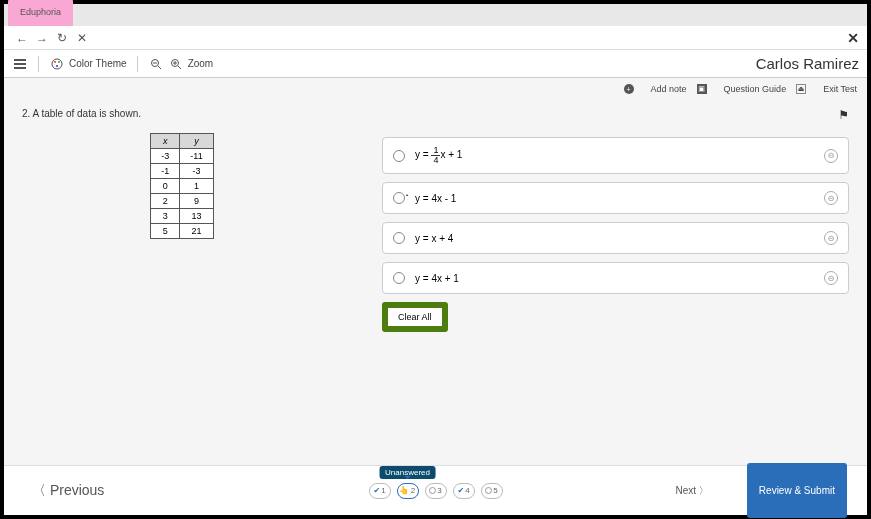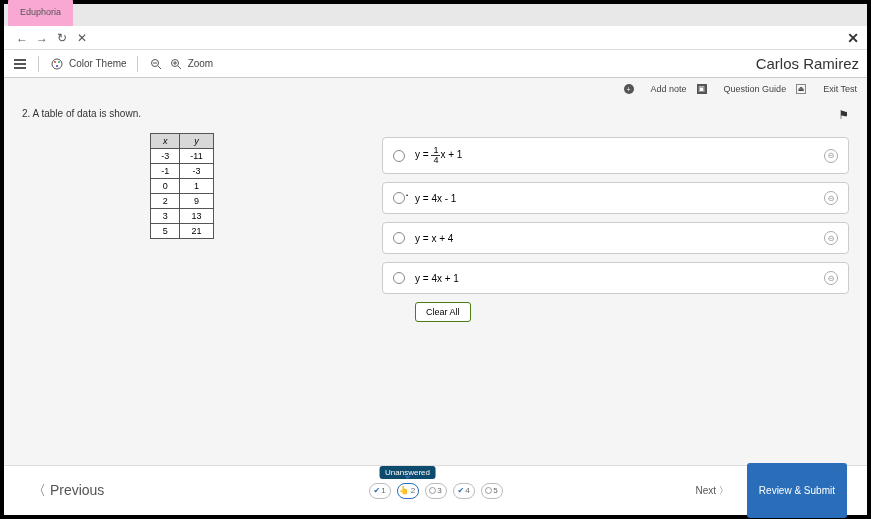--- a/index.html
+++ b/index.html
@@ -24,33 +24,33 @@
     .left-col { width: 320px; }
     .table-wrap { display: flex; justify-content: center; margin-bottom: 30px; }
     table.data { border-collapse: collapse; font-size: 9px; }
     table.data th, table.data td { border: 1px solid #555; padding: 2px 10px; text-align: center; background: #fff; }
     table.data th { background: #d8d8d8; font-style: italic; font-weight: normal; }
     .prompt { font-size: 10px; color: #333; }
     .right-col { flex: 1; display: flex; flex-direction: column; gap: 8px; padding-top: 4px; }
     .option { background: #fff; border: 1px solid #ccc; border-radius: 4px; padding: 8px 10px; display: flex; align-items: center; gap: 10px; font-size: 10px; position: relative; cursor: pointer; }
     .radio { width: 12px; height: 12px; border: 1.5px solid #888; border-radius: 50%; flex-shrink: 0; }
     .strike-btn { margin-left: auto; width: 14px; height: 14px; border: 1px solid #aaa; border-radius: 50%; display: flex; align-items: center; justify-content: center; font-size: 8px; color: #888; }
-    .clear-btn { align-self: flex-start; background: #fff; border: 1px solid #4d7c0f; padding: 4px 10px; font-size: 9px; cursor: pointer; border-radius: 3px; margin-left: 33px; }
+    .clear-btn { align-self: flex-start; background: #fff; border: 6px solid #4d7c0f; padding: 4px 10px; font-size: 9px; cursor: pointer; border-radius: 3px; }
     .flag { position: absolute; right: 18px; top: 8px; font-size: 12px; color: #333; cursor: pointer; }
     .footer { height: 50px; background: #fff; border-top: 1px solid #ddd; display: flex; align-items: center; padding: 0 20px; position: relative; }
     .prev-btn { font-size: 14px; color: #555; cursor: pointer; padding: 4px 8px; }
     .pager { position: absolute; left: 50%; transform: translateX(-50%); display: flex; align-items: center; gap: 6px; }
     .page-dot { width: 22px; height: 16px; border: 1px solid #bbb; border-radius: 9px; display: flex; align-items: center; justify-content: center; font-size: 8px; color: #666; background: #fff; cursor: pointer; gap: 1px; }
     .page-dot.current { border: 1.5px solid #2a6db8; }
     .page-dot .check { color: #2a6db8; font-size: 8px; }
     .page-dot .thumb { color: #2a6db8; font-size: 8px; }
     .unanswered-tip { position: absolute; top: -18px; left: 50%; transform: translateX(-50%); background: #0c4a6e; color: #fff; font-size: 8px; padding: 2px 6px; border-radius: 3px; white-space: nowrap; }
     .unanswered-tip::after { content: ''; position: absolute; bottom: -3px; left: 50%; transform: translateX(-50%); border: 3px solid transparent; border-top-color: #2a6db8; }
     .next-btn { margin-left: auto; font-size: 10px; color: #555; cursor: pointer; padding: 4px 8px; }
-    .submit-btn { background: #2a6db8; color: #fff; font-size: 10px; padding: 22px 12px; border-radius: 3px; margin-left: 10px; cursor: pointer; border: none; }
+    .submit-btn { background: #2a6db8; color: #fff; font-size: 10px; padding: 22px 12px; border-radius: 3px; margin-left: 30px; cursor: pointer; border: none; }
     .frac { display: inline-block; text-align: center; vertical-align: middle; line-height: 1; font-size: 9px; }
     .frac .n { display: block; border-bottom: 1px solid #333; padding: 0 2px; }
     .frac .d { display: block; padding: 0 2px; }
   </style>
 </head>
 <body>
 
 <div class="screen">
   <div class="tab-bar">
     <div class="tab">Eduphoria</div>

